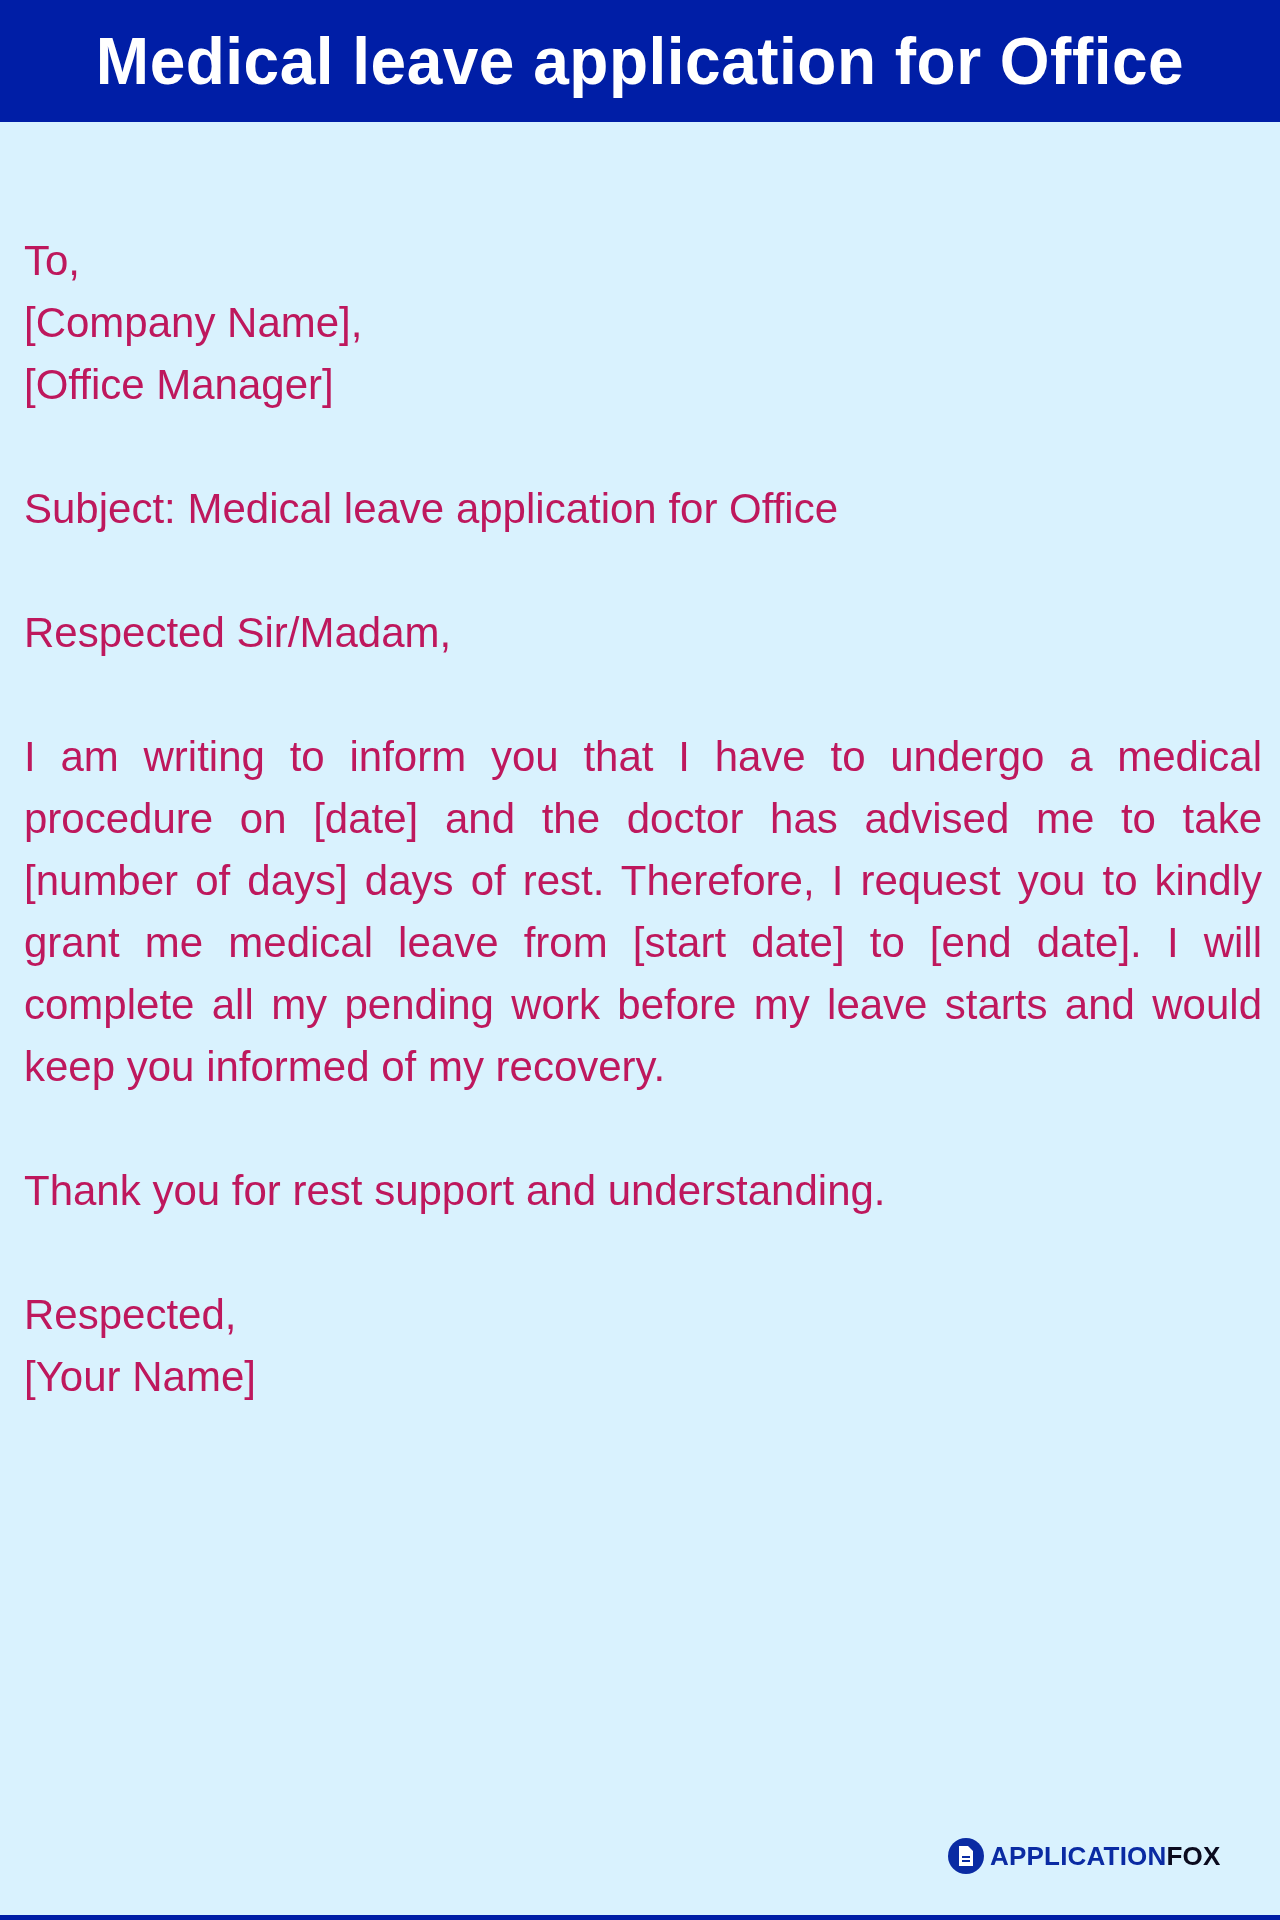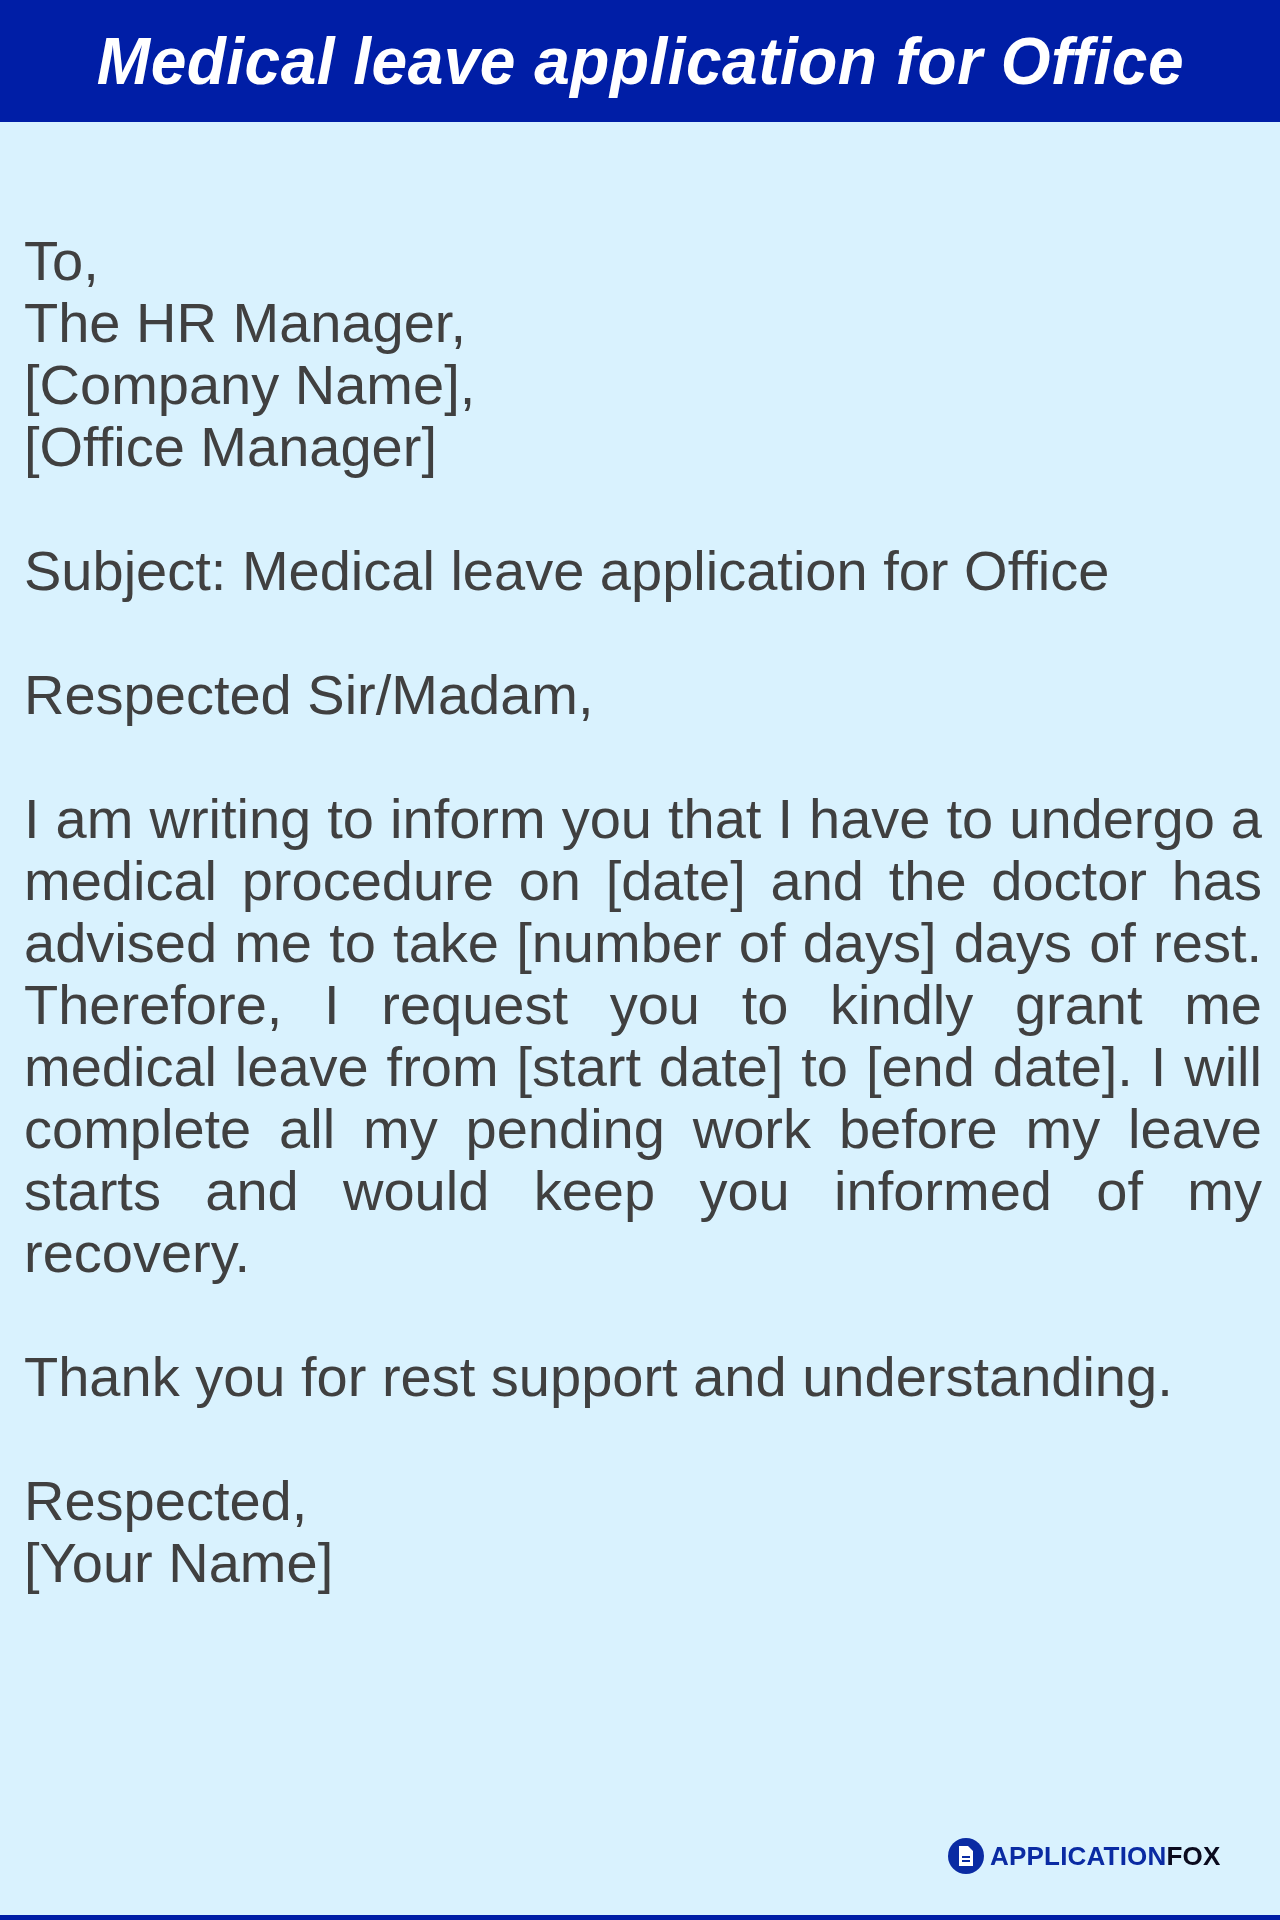--- a/index.html
+++ b/index.html
@@ -4,30 +4,30 @@
 <style>
   html, body { margin:0; padding:0; }
   body {
     width:1280px; height:1920px; position:relative; overflow:hidden;
     background:#d9f2fe;
     font-family:"Liberation Sans", sans-serif;
   }
   .header {
     position:absolute; left:0; top:0; width:1280px; height:122px;
     background:#001ea6;
-    display:flex; align-items:center; justify-content:center;font-style:italic;
+    display:flex; align-items:center; justify-content:center;
   }
   .header h1 {
     margin:0; color:#ffffff; font-weight:bold; font-size:66px;
     letter-spacing:0.5px; transform:scaleX(0.97);
     white-space:nowrap;
   }
   .body {
     position:absolute; left:24px; top:230px; width:1238px;
-    color:#404040; font-size:56px; line-height:62px;
+    color:#be185d; font-size:42px; line-height:62px;
   }
   .line { display:block; min-height:62px; white-space:nowrap; }
   .gap { display:block; height:62px; }
   .para { display:block; text-align:justify; text-align-last:left; white-space:normal; }
   .logo {
     position:absolute; left:948px; top:1836px; height:40px;
     display:flex; align-items:center;
   }
   .logo-circle {
     width:36px; height:36px; border-radius:50%; background:#0a2ba3;
@@ -44,21 +44,20 @@
 </style>
 </head>
 <body>
 
 <div class="header">
   <h1>Medical leave application for Office</h1>
 </div>
 
 <div class="body">
   <span class="line">To,</span>
-  <span class="line">The HR Manager,</span>
   <span class="line">[Company Name],</span>
   <span class="line">[Office Manager]</span>
   <span class="gap"></span>
   <span class="line">Subject: Medical leave application for Office</span>
   <span class="gap"></span>
   <span class="line">Respected Sir/Madam,</span>
   <span class="gap"></span>
   <span class="para">I am writing to inform you that I have to undergo a medical procedure on [date] and the doctor has advised me to take [number of days] days of rest. Therefore, I request you to kindly grant me medical leave from [start date] to [end date]. I will complete all my pending work before my leave starts and would keep you informed of my recovery.</span>
   <span class="gap"></span>
   <span class="line">Thank you for rest support and understanding.</span>

